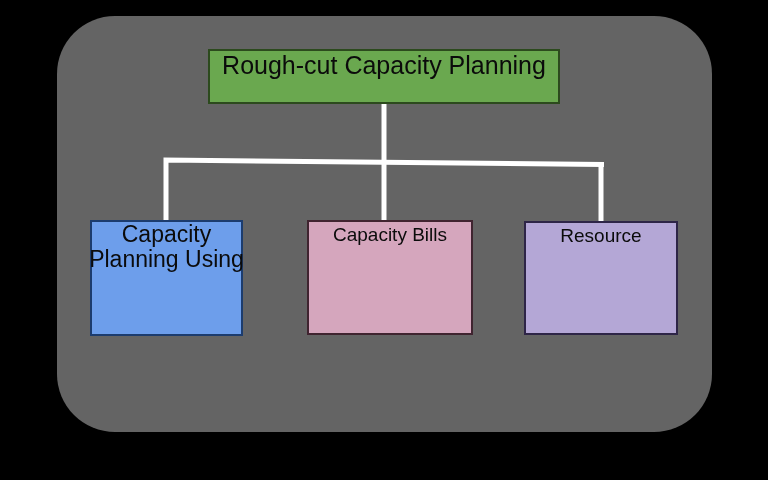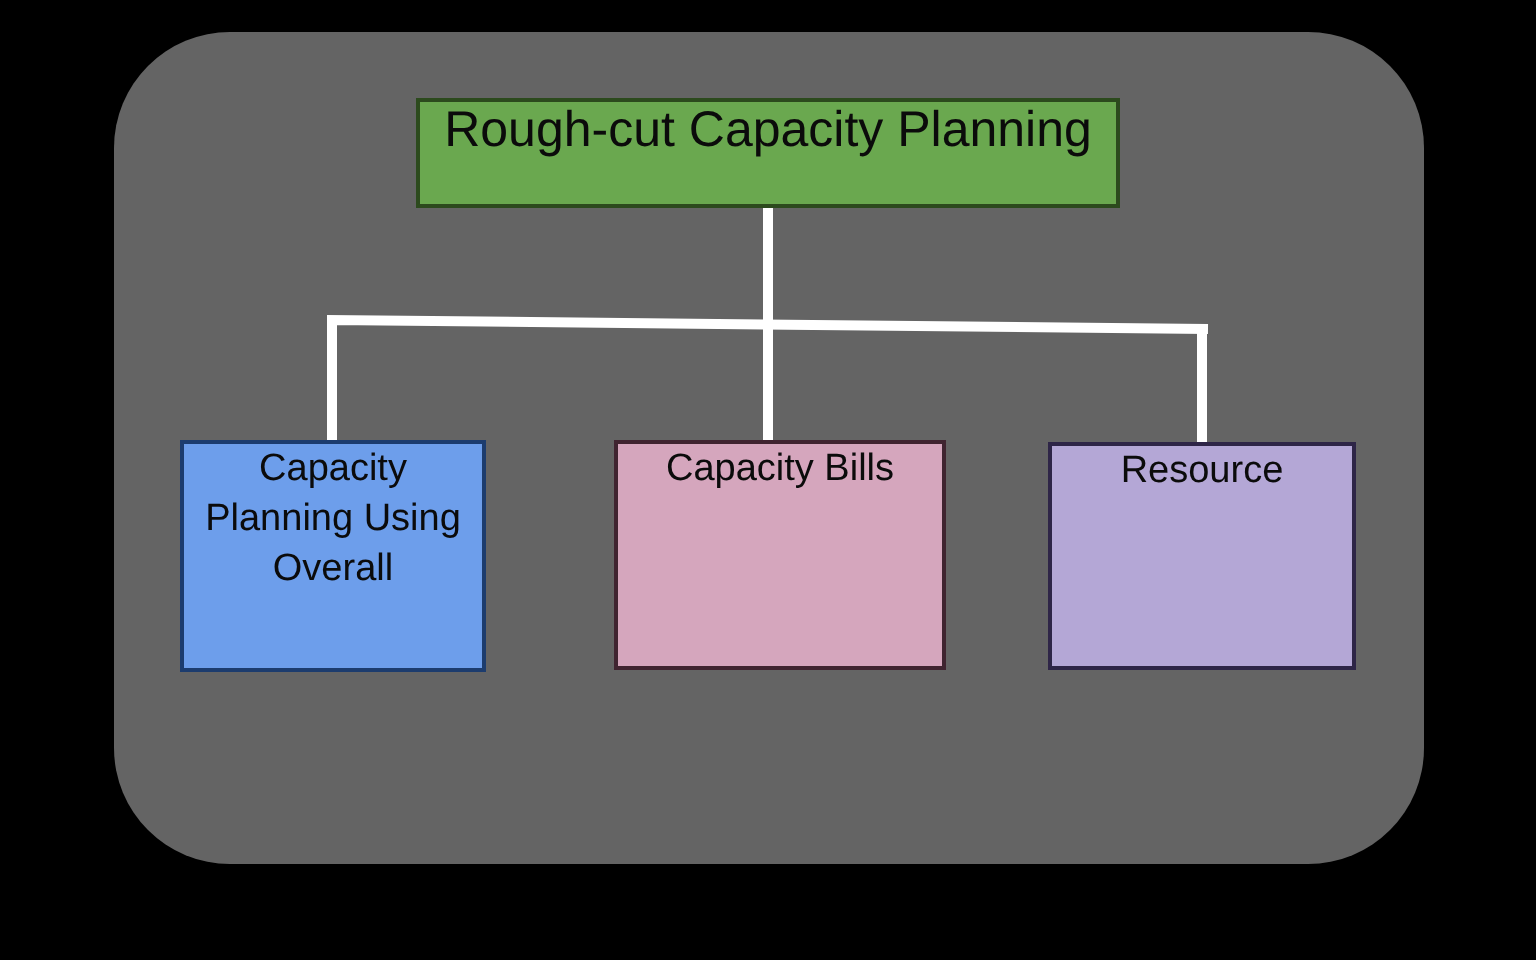--- a/index.html
+++ b/index.html
@@ -41,21 +41,21 @@
   }
   .node-root {
     left: 208px; top: 49px;
     width: 352px; height: 55px;
     font-size: 25px;
     font-weight: 400;
   }
   .node-cpof {
     left: 90px; top: 220px;
     width: 153px; height: 116px;
-    font-size: 19px;
+    font-size: 23px;
     line-height: 25px;
   }
   .node-bills {
     left: 307px; top: 220px;
     width: 166px; height: 115px;
     font-size: 19px;
     line-height: 25px;
   }
   .node-profiles {
     left: 524px; top: 221px;
@@ -78,21 +78,20 @@
     <path d="M601 162 L601 222" fill="none" stroke-width="5" stroke="#ffffff"></path>
   </svg>
 
   <div class="node node-root" style="background-color: rgb(106, 168, 79); border-color: rgb(44, 74, 29);">
     <div class="node-line">Rough-cut Capacity Planning</div>
   </div>
 
   <div class="node node-cpof" style="background-color: rgb(109, 158, 235); border-color: rgb(28, 60, 110);">
     <div class="node-line">Capacity</div>
     <div class="node-line">Planning Using</div>
-    <div class="node-line">Overall</div>
   </div>
 
   <div class="node node-bills" style="background-color: rgb(213, 166, 189); border-color: rgb(64, 36, 48);">
     <div class="node-line">Capacity Bills</div>
   </div>
 
   <div class="node node-profiles" style="background-color: rgb(180, 167, 214); border-color: rgb(46, 37, 71); gap: 48px;">
     <div class="node-line">Resource</div>
   </div>
 

